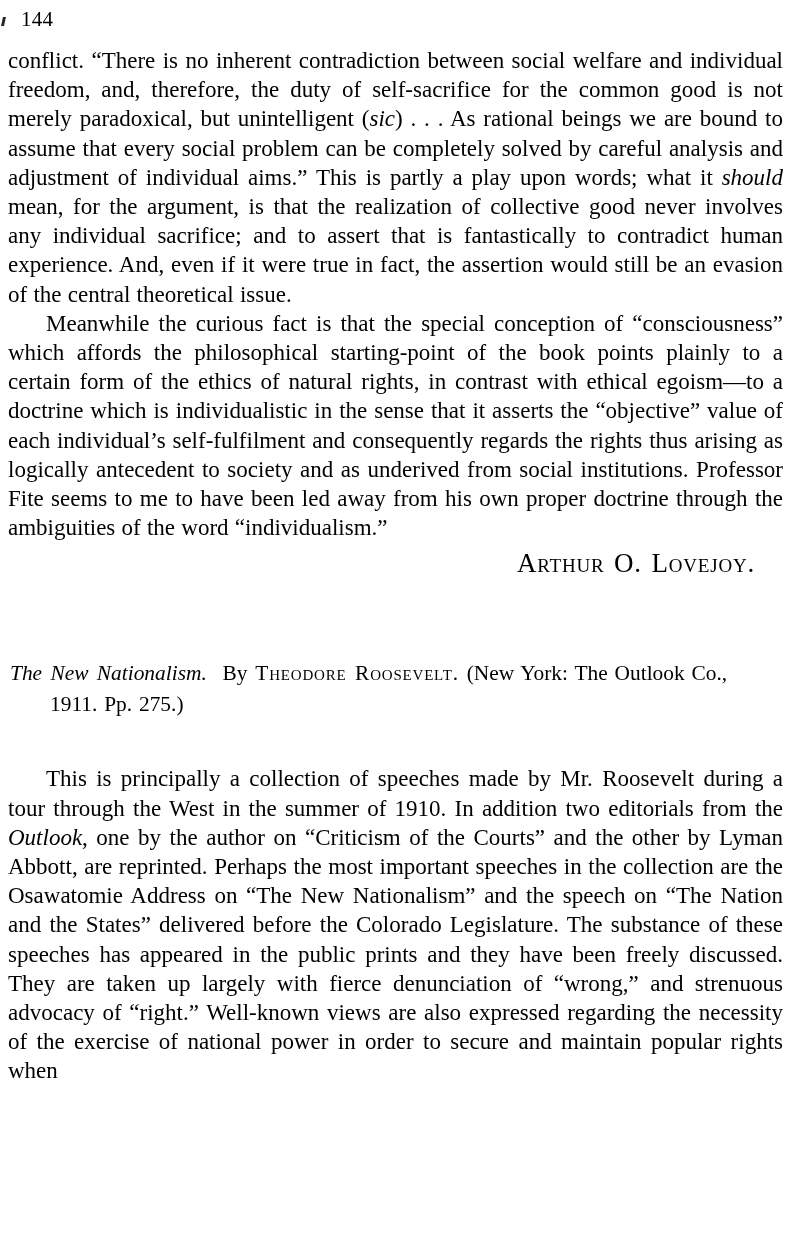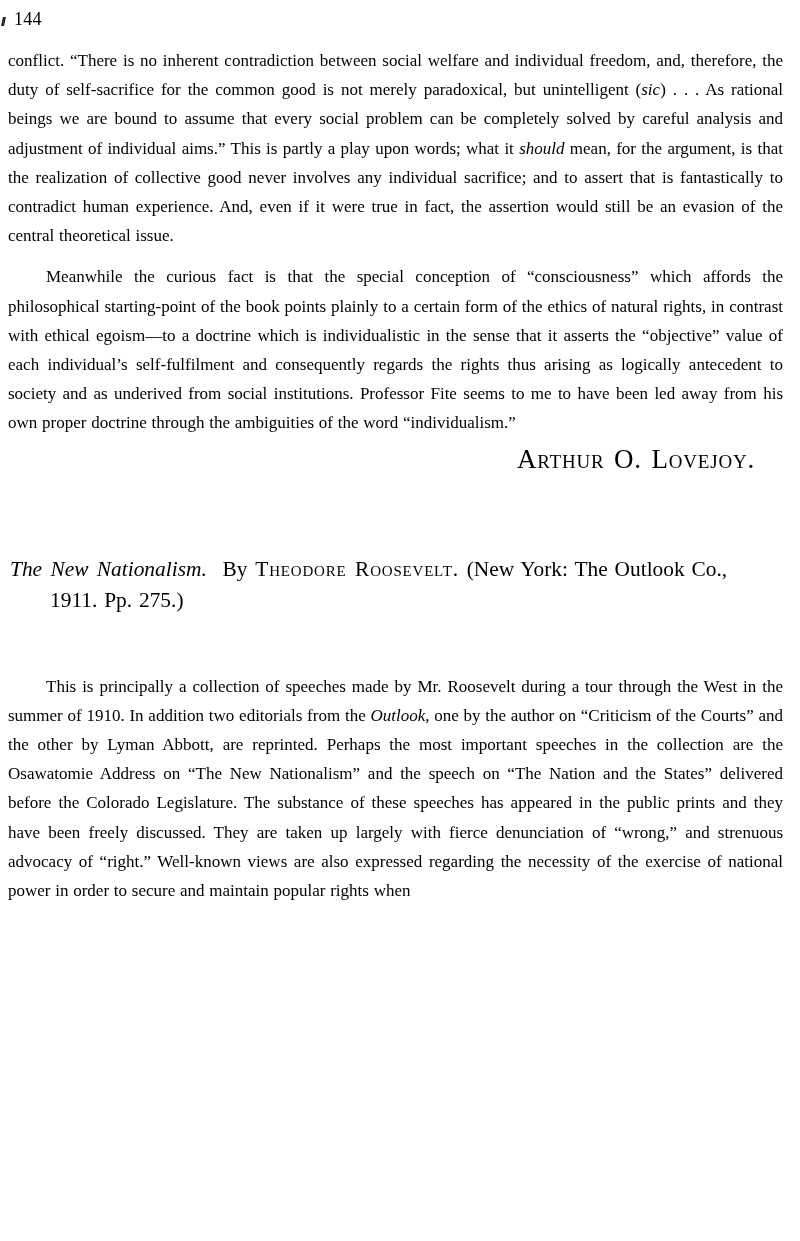--- a/index.html
+++ b/index.html
@@ -28,23 +28,23 @@
   
   .running-head {
     position: absolute;
     left: 0;
     top: 6px;
     width: 800px;
     height: 30px;
   }
   .folio {
     position: absolute;
-    left: 14px;
+    left: 21px;
     top: 0;
-    font-size: 18px;
+    font-size: 21px;
     letter-spacing: 0.2px;
     line-height: 26px;
   }
   .folio-mark {
     position: absolute;
     left: 2px;
     top: 11px;
     width: 3px;
     height: 9px;
     background: #000;
@@ -69,28 +69,28 @@
   
   .column {
     position: absolute;
     left: 8px;
     top: 46px;
     width: 775px;
   }
 
   p.body-par {
     margin: 0;
-    font-size: 17px;
+    font-size: 23px;
     line-height: 29.2px;
     text-align: justify;
     text-justify: inter-word;
     word-spacing: 0.5px;
     hyphens: none;
   }
-  p.indent { text-indent: 38px; margin-top: 12px; }
+  p.indent { text-indent: 38px; }
 
   .sig {
     margin: 0;
     padding-top: 7px;
     font-size: 27px;
     line-height: 29px;
     text-align: right;
     padding-right: 28px;
     font-variant: small-caps;
     letter-spacing: 0.8px;

